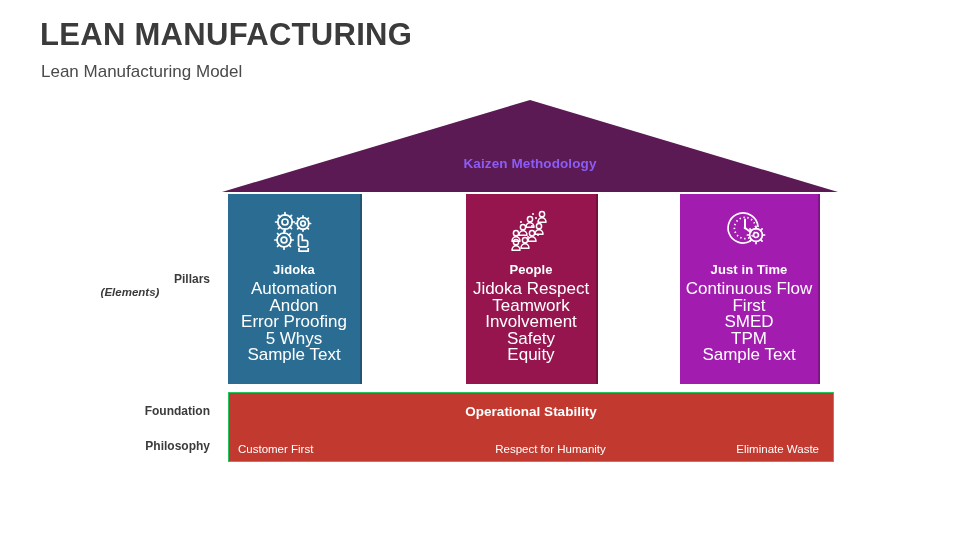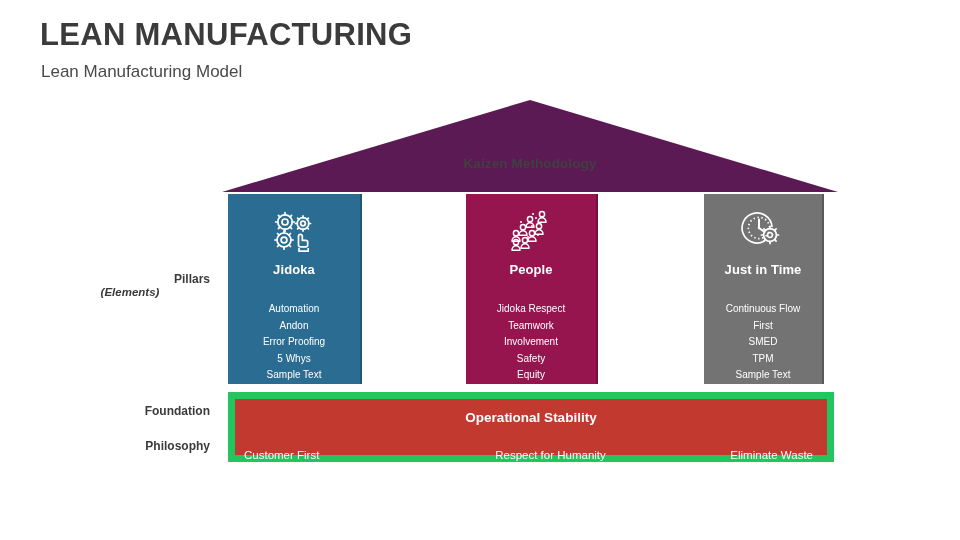--- a/index.html
+++ b/index.html
@@ -27,21 +27,21 @@
   
   #roof {
     position:absolute; left:220px; top:98px;
     width:620px; height:96px;
   }
   #roof svg { display:block; width:620px; height:96px; }
   #roof-label {
     position:absolute; left:0; top:0; width:620px; height:96px;
     display:flex; align-items:flex-end; justify-content:center;
     padding-bottom:23px;
-    font-size:13.5px; font-weight:bold; color:#404040;
+    font-size:13.5px; font-weight:bold; color:#8b5cf6;
     letter-spacing:.1px;
   }
 
   
   .rowlabel {
     position:absolute; text-align:right;
     font-size:12px; font-weight:bold; color:#3b3b3b;
     width:160px; left:50px;
   }
   #lbl-pillars { top:272px; }
@@ -51,36 +51,36 @@
 
   
   .pillar {
     position:absolute; top:194px; height:190px;
     display:flex; flex-direction:column; align-items:center;
     color:#ffffff; text-align:center;
     border-right:2px solid rgba(0,0,0,.22);
   }
   #pillar-jidoka  { left:228px; width:134px; background:#2b6d92; }
   #pillar-people  { left:466px; width:132px; background:#96154f; }
-  #pillar-jit     { left:704px; width:120px; background:#737373; }
+  #pillar-jit     { left:680px; width:140px; background:#a21caf; }
 
   .pillar-icon { margin-top:14px; height:48px; display:flex; align-items:center; justify-content:center; }
   .pillar-icon svg { display:block; }
   .pillar-title {
     margin-top:6px; font-size:13px; font-weight:bold; letter-spacing:.1px;
   }
-  .pillar-items { margin-top:24px; font-size:10px; line-height:16.6px; }
+  .pillar-items { margin-top:4px; font-size:17px; line-height:16.6px; }
   .pillar-items div { white-space:nowrap; }
 
   
   #foundation {
     position:absolute; left:228px; top:392px;
     width:606px; height:70px;
     background:#c1392f;
-    border:7px solid #22c55e;
+    border:1px solid #22c55e;
   }
   #foundation-title {
     position:absolute; left:0; top:11px; width:100%;
     text-align:center; color:#fff; font-size:13.5px; font-weight:bold;
   }
   #philosophy-row {
     position:absolute; left:0; top:45px; width:100%; height:22px;
     display:flex; align-items:center;
   }
   .phil { color:#ffffff; font-size:11.5px; position:absolute; white-space:nowrap; }

